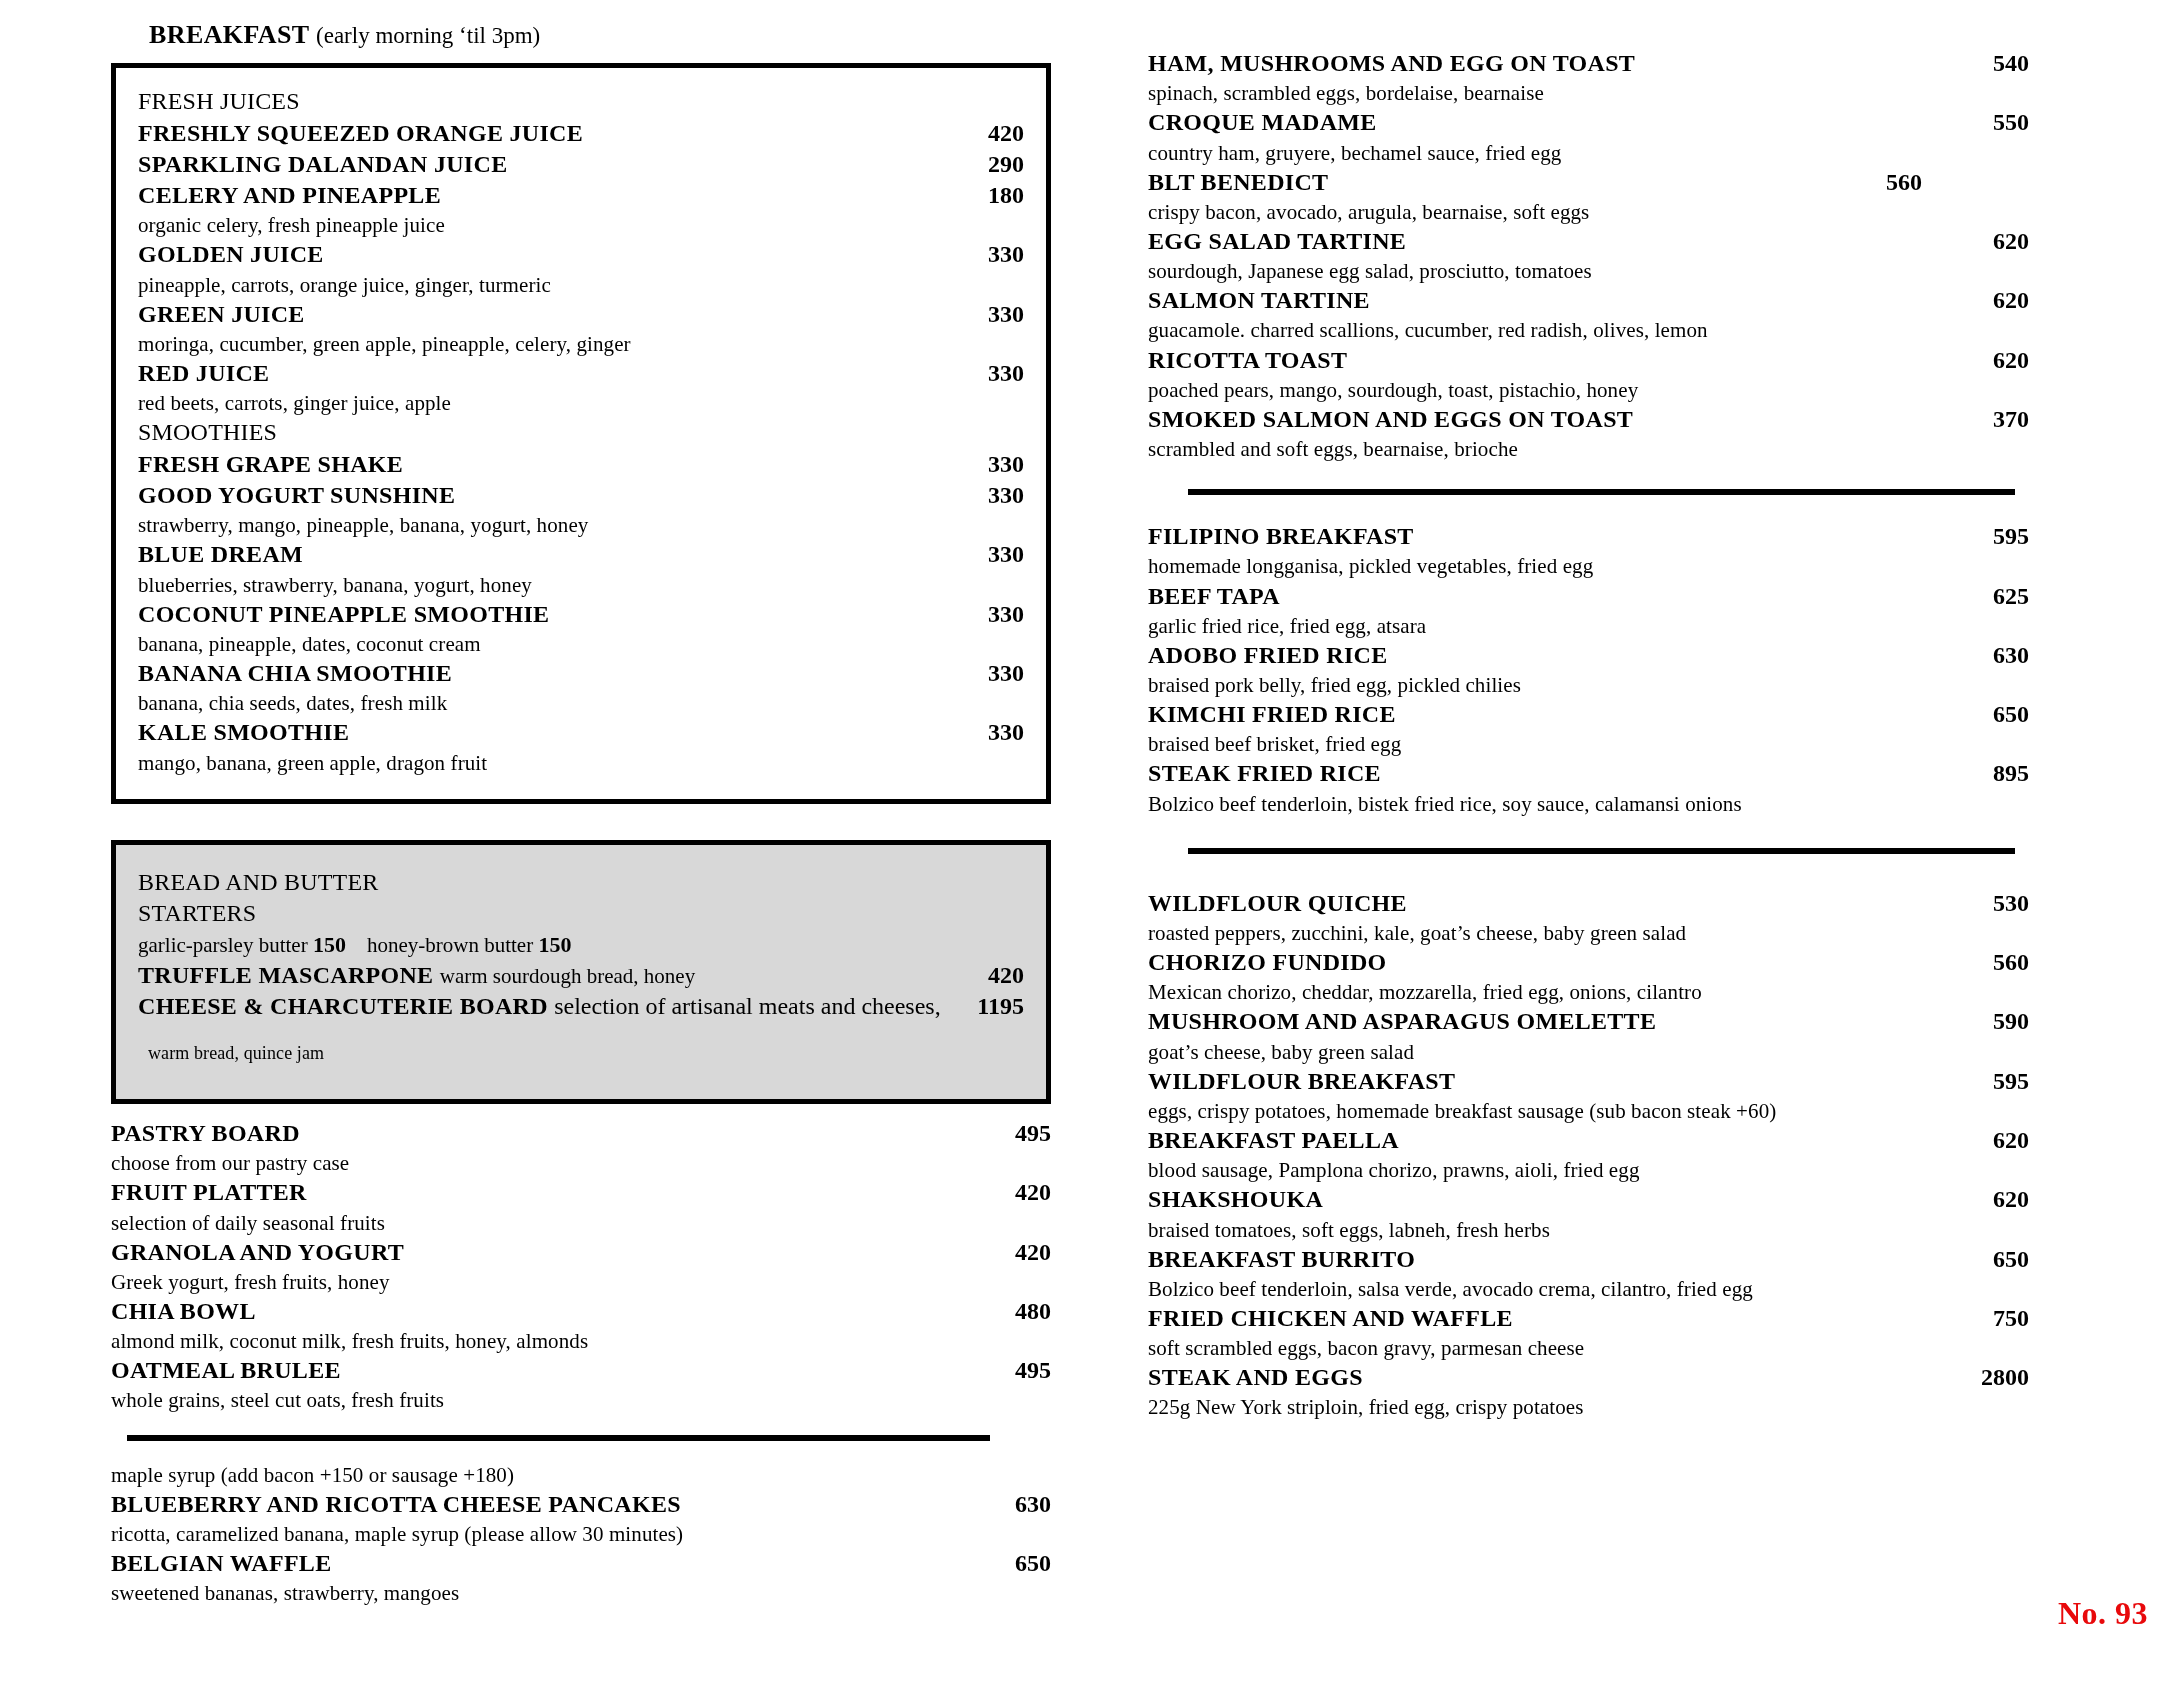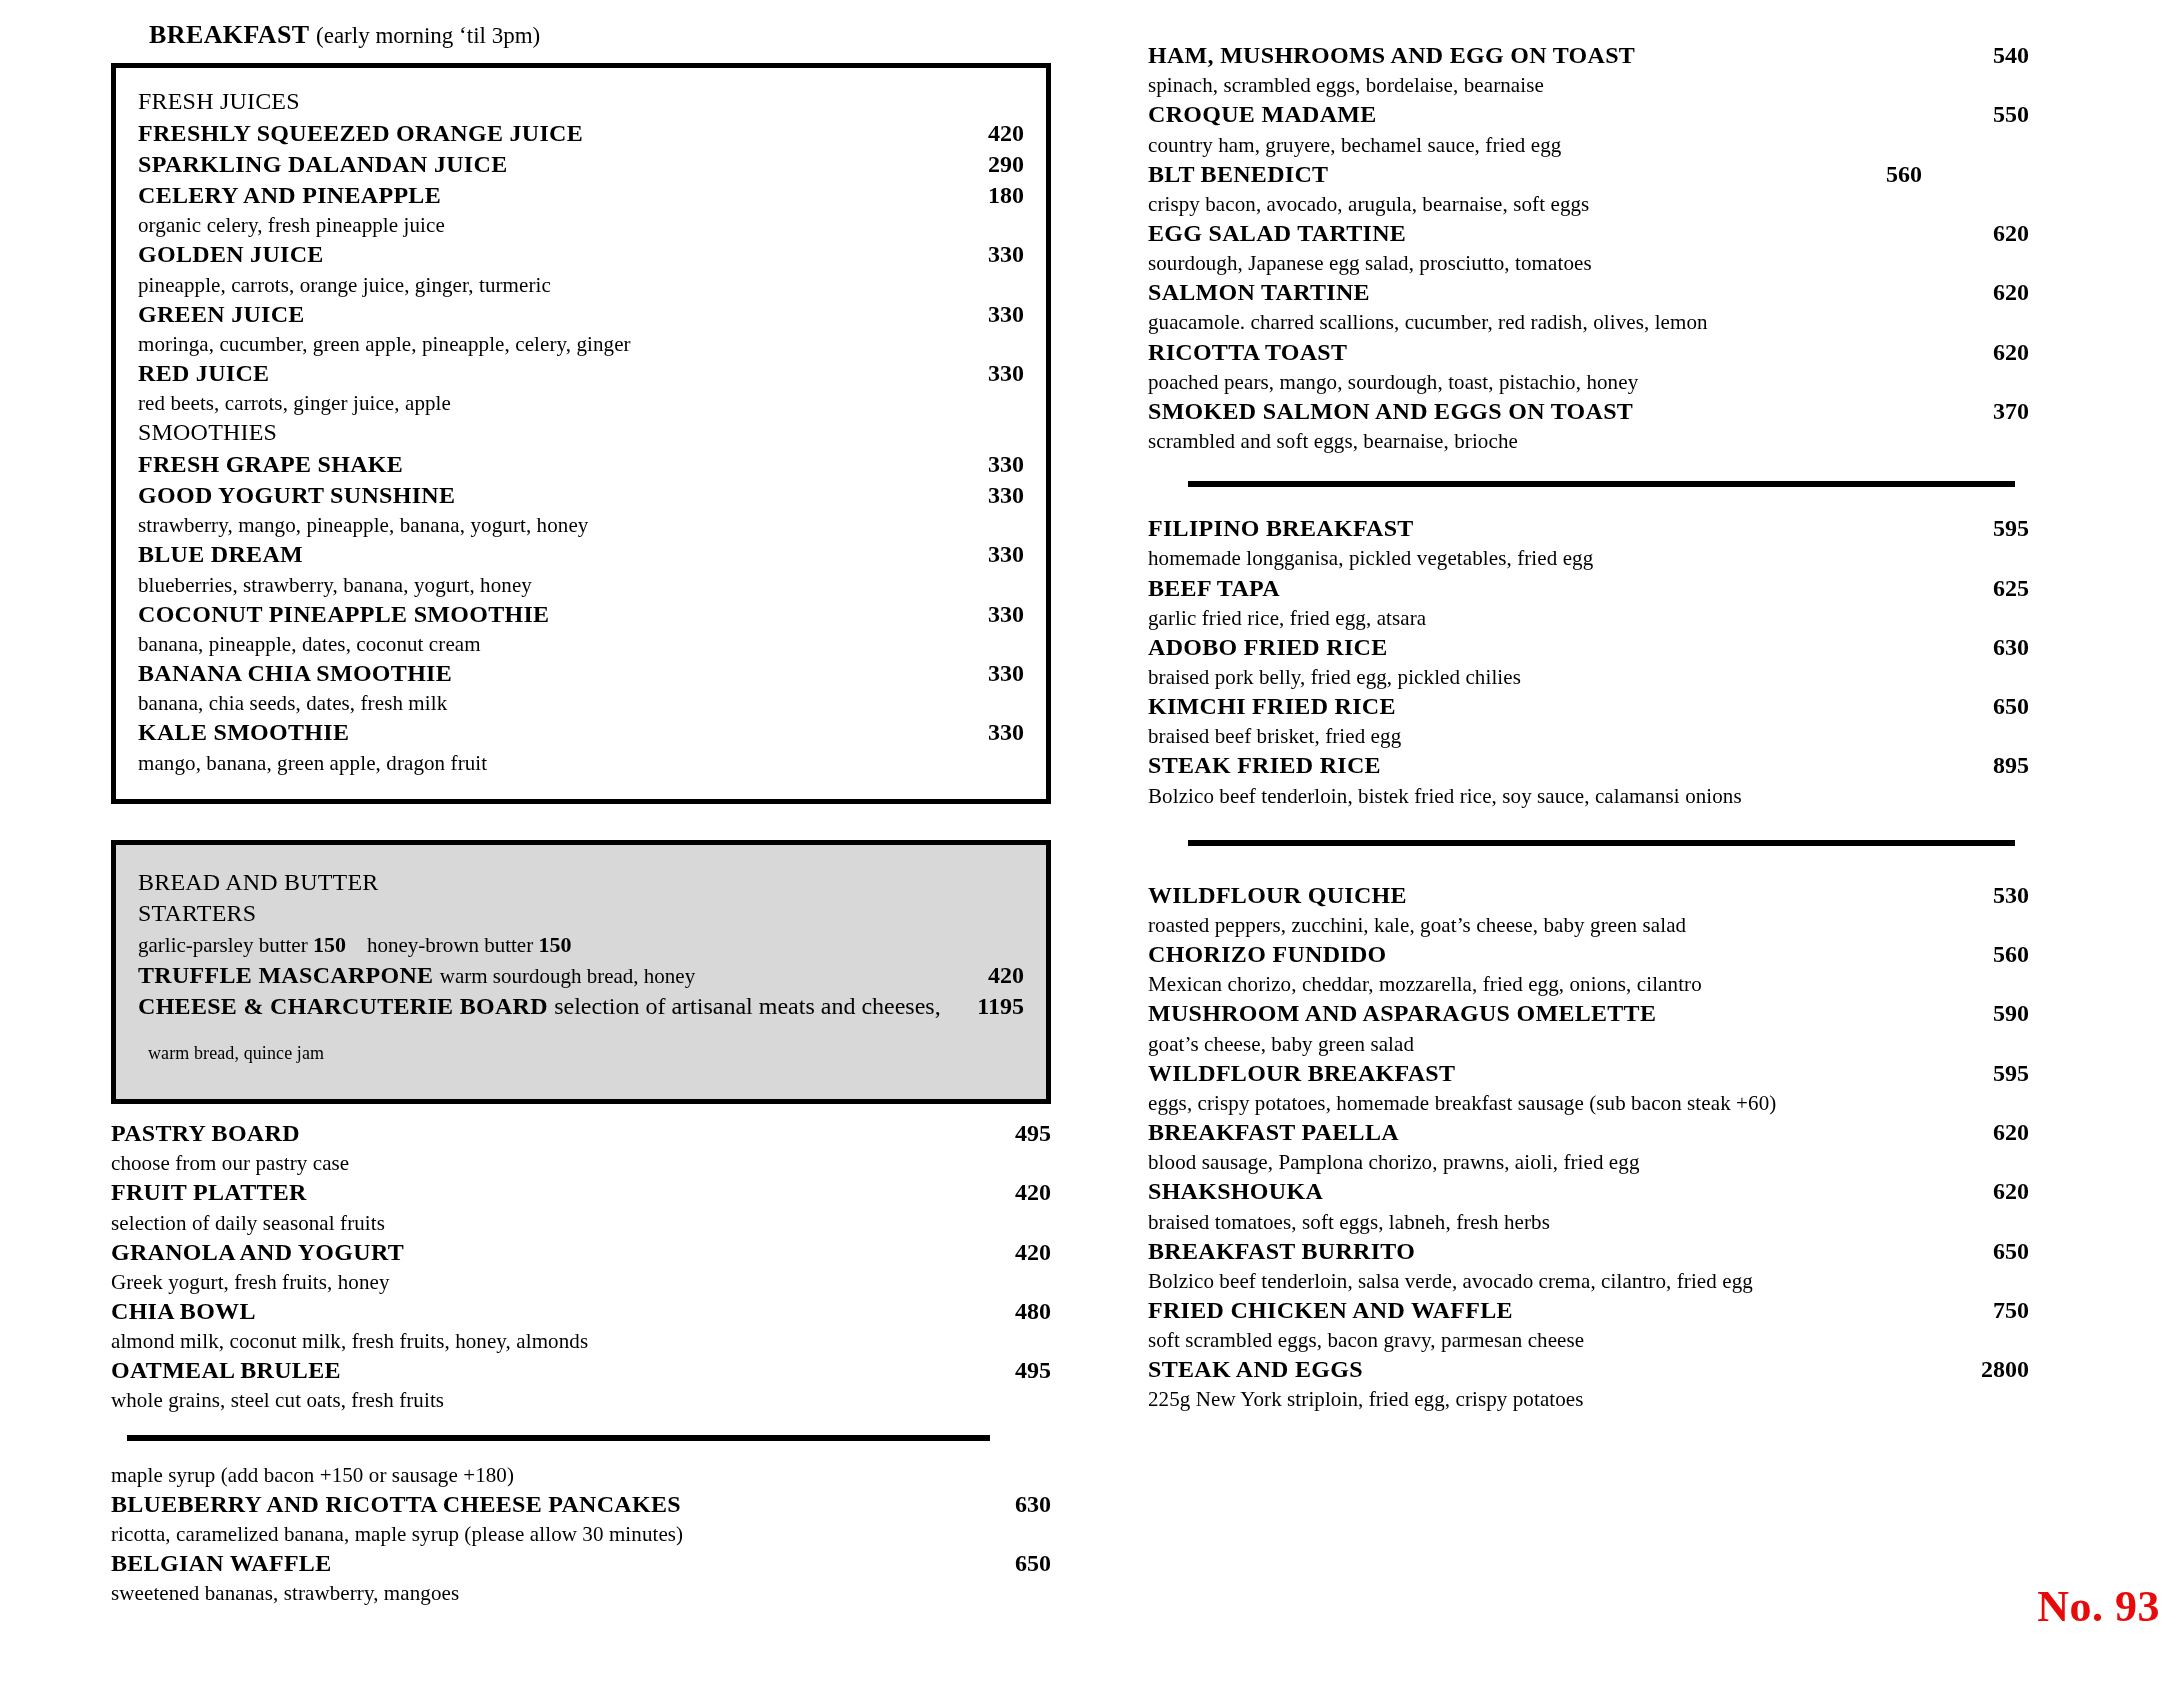--- a/index.html
+++ b/index.html
@@ -22,21 +22,21 @@
   .col-left {
     position: absolute;
     left: 71px;
     top: 20px;
     width: 980px;
     padding-left: 40px;
   }
   .col-right {
     position: absolute;
     left: 1148px;
-    top: 40px;
+    top: 48px;
     width: 881px;
   }
 
   
   .section-title {
     font-size: 26px;
     font-weight: bold;
     letter-spacing: 0.4px;
     padding-left: 38px;
     margin-bottom: 13px;
@@ -126,23 +126,23 @@
   }
   .rule.right {
     margin: 26px 0 26px 40px;
     width: 827px;
   }
   .rule.right.second { margin: 30px 0 34px 40px; }
 
   
   .pageno {
     position: absolute;
-    right: 18px;
+    right: 30px;
     bottom: 51px;
-    font-size: 44px;
+    font-size: 32px;
     font-weight: bold;
     color: #e8090b;
     letter-spacing: 0.5px;
   }
 </style>
 </head>
 <body>
 
 <div class="page">
 

